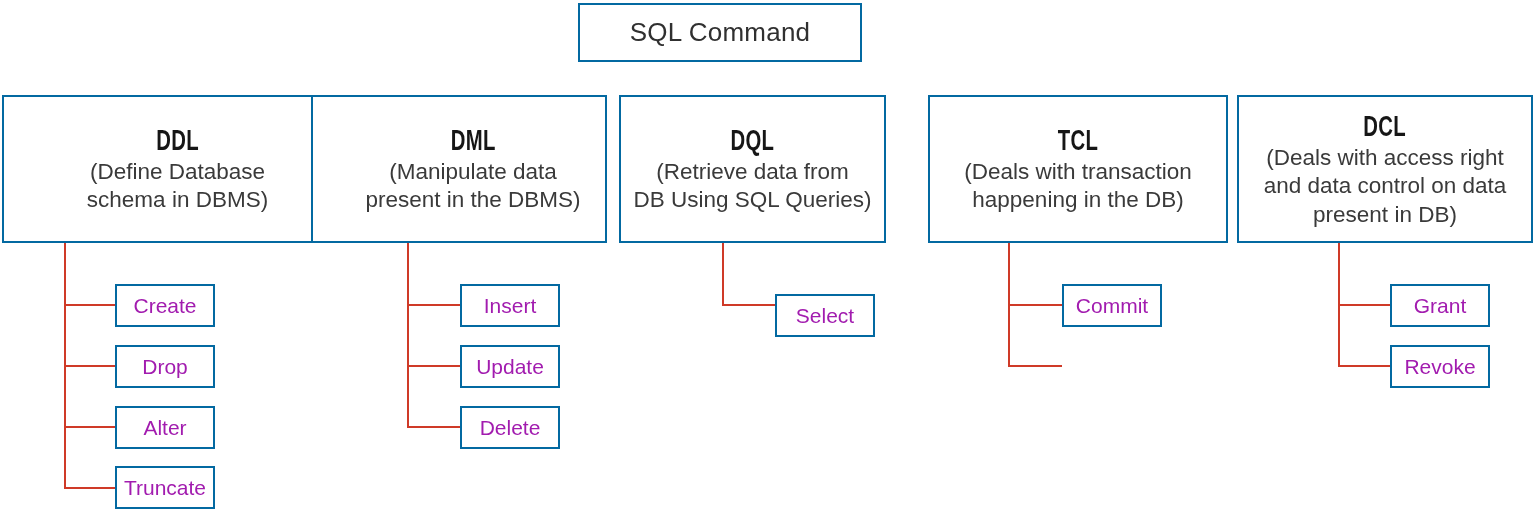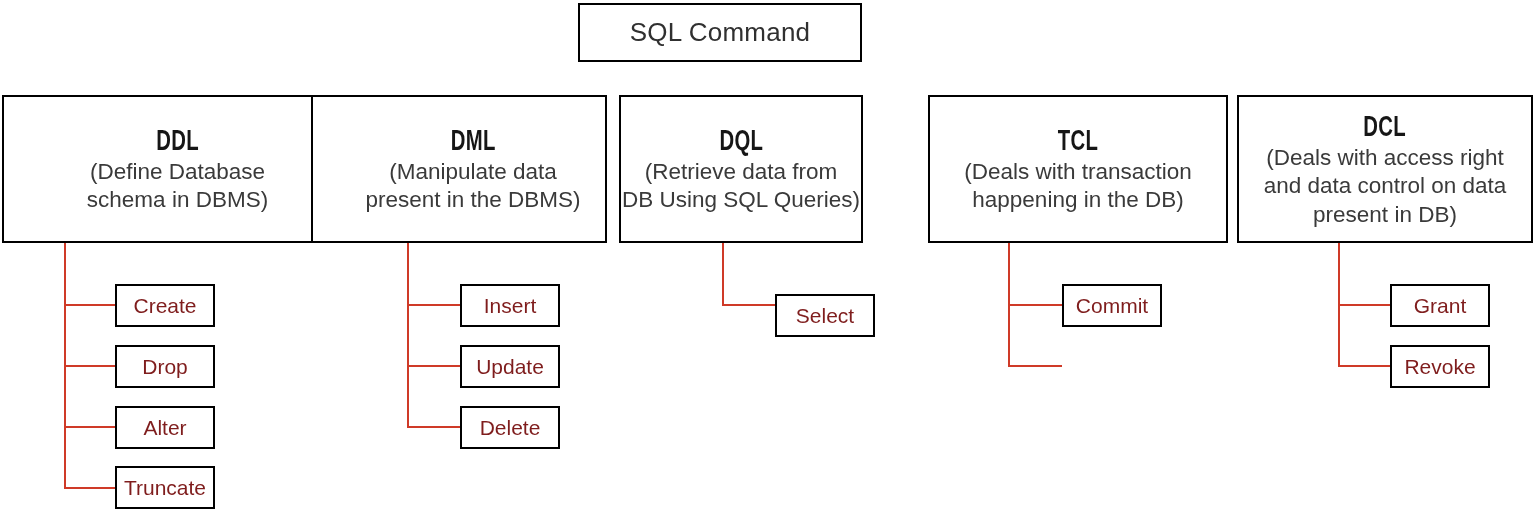--- a/index.html
+++ b/index.html
@@ -6,50 +6,50 @@
   .canvas{
     position:relative;
     width:1536px;height:511px;
     background:#ffffff;
     font-family:"Liberation Sans", sans-serif;
     overflow:hidden;
   }
   .box{
     position:absolute;
     box-sizing:border-box;
-    border:2px solid #000000;
+    border:2px solid #0369a1;
     background:#ffffff;
   }
   .title-box{
     left:578px;top:3px;width:284px;height:59px;
     display:flex;align-items:center;justify-content:center;
     font-size:26px;color:#303030;letter-spacing:0.2px;
   }
   .cat-box{
     top:95px;height:148px;
     display:flex;flex-direction:column;align-items:center;justify-content:center;
     text-align:center;
   }
   .cat-0{left:2px;width:351px;}
   .cat-1{left:311px;width:296px;padding-left:28px;}
-  .cat-2{left:619px;width:244px;}
+  .cat-2{left:619px;width:267px;}
   .cat-3{left:928px;width:300px;}
   .cat-4{left:1237px;width:296px;}
   .cat-abbr{
     font-size:29px;font-weight:bold;color:#161616;
     transform:scaleX(0.70);transform-origin:center;
     line-height:1.2;letter-spacing:0.5px;
   }
   .cat-desc{
     font-size:22.5px;color:#3a3a3a;line-height:1.26;
   }
   .child-box{
     width:100px;height:43px;
     display:flex;align-items:center;justify-content:center;
-    font-size:21px;color:#7f1d1d;
+    font-size:21px;color:#a21caf;
   }
   .vline{position:absolute;width:2px;background:#cf3a28;}
   .hline{position:absolute;height:2px;background:#cf3a28;}
 </style>
 </head>
 <body>
 
 <div class="canvas">
 
   <div class="box title-box">

